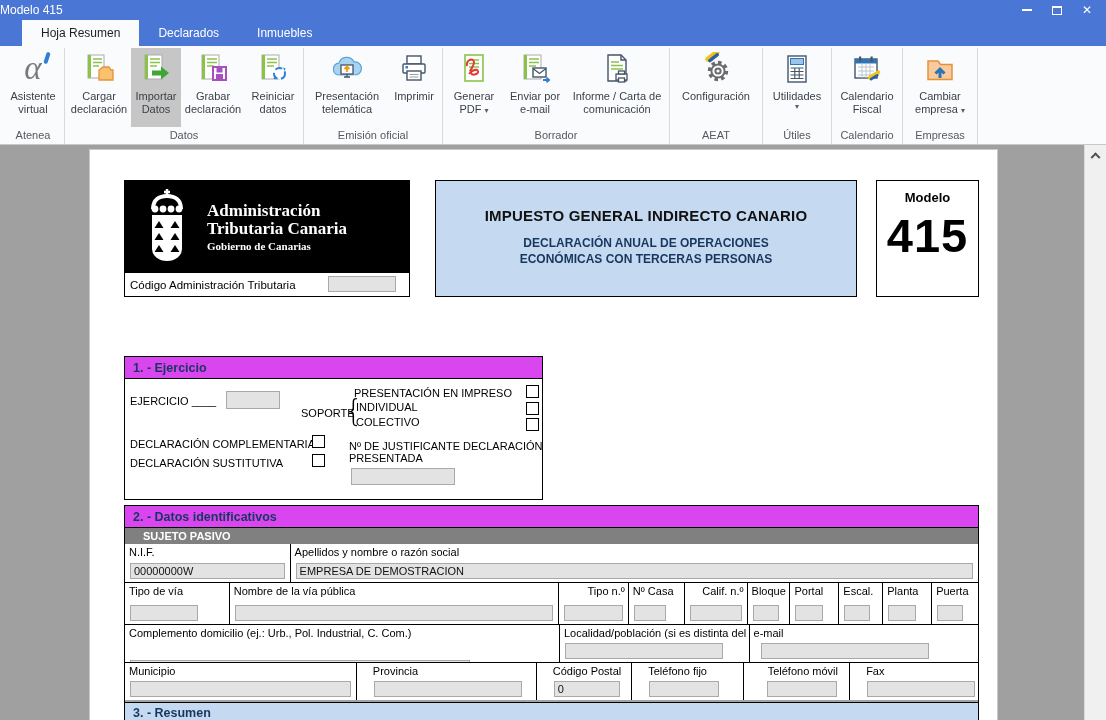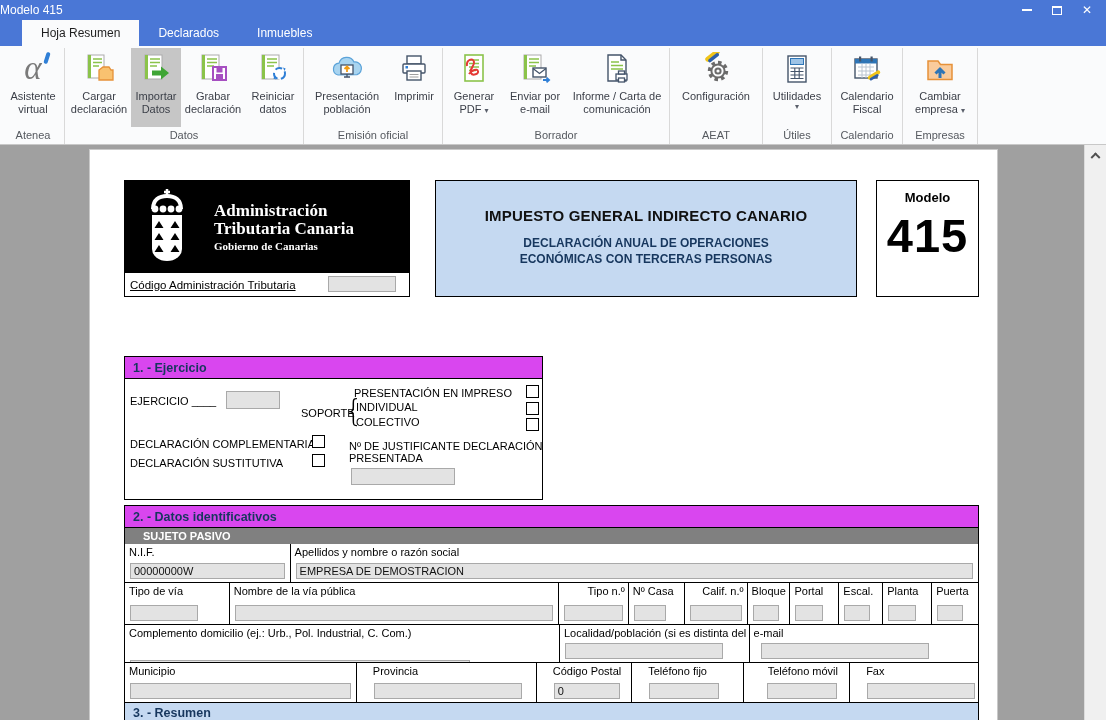--- a/index.html
+++ b/index.html
@@ -35,25 +35,25 @@
   
   .content { position:relative; height:575px; background:#A0A0A0; }
   .page { position:absolute; left:90px; top:5px; width:907px; height:570px; background:#fff; outline:1px solid #c9c9c9; }
   .vscroll { position:absolute; right:0; top:0; width:22px; height:100%; background:#F0F0F0; border-left:1px solid #dcdcdc; }
   .vscroll-up { height:18px; display:flex; align-items:center; justify-content:center; background:#F0F0F0; }
   .chev-up { width:7px; height:7px; border-left:2px solid #505050; border-top:2px solid #505050; transform:rotate(45deg) translate(2px,2px); }
 
   
   .logo-box { position:absolute; left:34px; top:30px; width:286px; height:117px; border:1px solid #000; }
   .logo-black { height:92px; background:#000; display:flex; align-items:center; padding-left:14px; }
-  .logo-texts { margin-left:17px; color:#fff; font-family:"Liberation Serif", serif; }
+  .logo-texts { margin-left:10px; color:#fff; font-family:"Liberation Serif", serif; }
   .logo-l1 { font-size:17px; font-weight:bold; line-height:1.04; }
   .logo-l2 { font-size:17px; font-weight:bold; line-height:1.04; }
   .logo-l3 { font-size:11px; font-weight:bold; margin-top:2px; }
-  .codigo-row { height:23px; display:flex; align-items:center; font-size:11.5px; padding-left:5px; position:relative;text-decoration:underline; }
+  .codigo-row { height:23px; display:flex; align-items:center; font-size:11.5px; padding-left:5px; position:relative; }
   .codigo-inp { position:absolute; left:203px; top:3px; width:68px; height:16px; }
 
   .titlebox { position:absolute; left:345px; top:30px; width:422px; height:117px; background:#C5D9F1; border:1px solid #000; text-align:center; }
   .titlebox-l1 { font-size:15px; font-weight:bold; color:#111; margin-top:26px; letter-spacing:.2px; }
   .titlebox-l2 { font-size:12px; font-weight:bold; color:#17375E; margin-top:12px; }
   .titlebox-l3 { font-size:12px; font-weight:bold; color:#17375E; margin-top:2px; }
 
   .modelobox { position:absolute; left:786px; top:30px; width:103px; height:117px; border:1px solid #000; text-align:center; }
   .modelo-lbl { font-size:13px; font-weight:bold; margin-top:9px; }
   .modelo-num { font-size:47px; font-weight:bold; margin-top:3px; letter-spacing:1px; }
@@ -173,21 +173,21 @@
     <div class="rib-btns">
       <div class="rib-btn" style="width:82px">
         <span class="rib-ico">
           <svg width="34" height="32" viewBox="0 0 34 32">
             <path d="M8 22 a6 6 0 0 1 1-11.8 A8 8 0 0 1 24 9 a6.5 6.5 0 0 1 3 12.6 z" fill="#A8D4F0" stroke="#5BA3D9" stroke-width="1.2"></path>
             <rect x="11" y="12" width="12" height="9" fill="#fff" stroke="#44546A" stroke-width="1.3"></rect>
             <path d="M14 24 h6 M17 21 v3" stroke="#44546A" stroke-width="1.3"></path>
             <path d="M17 19 v-5 M14.5 16 l2.5-2.5 2.5 2.5" stroke="#F39C12" stroke-width="1.8" fill="none"></path>
           </svg>
         </span>
-        <span class="rib-label">Presentación población</span>
+        <span class="rib-label">Presentación telemática</span>
       </div>
       <div class="rib-btn" style="width:52px">
         <span class="rib-ico">
           <svg width="32" height="32" viewBox="0 0 32 32">
             <rect x="9" y="3" width="14" height="8" fill="#fff" stroke="#44546A" stroke-width="1.4"></rect>
             <rect x="5" y="11" width="22" height="9" rx="1" fill="#fff" stroke="#44546A" stroke-width="1.4"></rect>
             <rect x="7.5" y="13" width="2.5" height="2.5" fill="#2F7FD6"></rect>
             <rect x="9" y="18" width="14" height="9" fill="#fff" stroke="#44546A" stroke-width="1.4"></rect>
             <path d="M11.5 21.5 h9 M11.5 24 h9" stroke="#9e9e9e" stroke-width="1"></path>
           </svg>
@@ -437,21 +437,21 @@
         <div class="fcell" style="width:190px;">
           <span class="flabel">Localidad/población (si es distinta del municipio)</span>
           <input class="inp finp" style="width: 158px;">
         </div>
         <div class="fcell" style="width:229px;">
           <span class="flabel">e-mail</span>
           <input class="inp finp" style="width: 168px; margin-left: 11px;">
         </div>
       </div>
 
-      <div class="frow" style="height:40px; border-bottom:1px solid #a3a3a3;gap:12px;">
+      <div class="frow" style="height:40px; border-bottom:3px solid #a3a3a3;gap:12px;">
         <div class="fcell" style="width:250px;">
           <span class="flabel">Municipio</span>
           <input class="inp finp" style="">
         </div>
         <div class="fcell" style="width:181px;">
           <span class="flabel">Provincia</span>
           <input class="inp finp" style="width: 148px;">
         </div>
         <div class="fcell" style="width:90px;">
           <span class="flabel">Código Postal</span>

